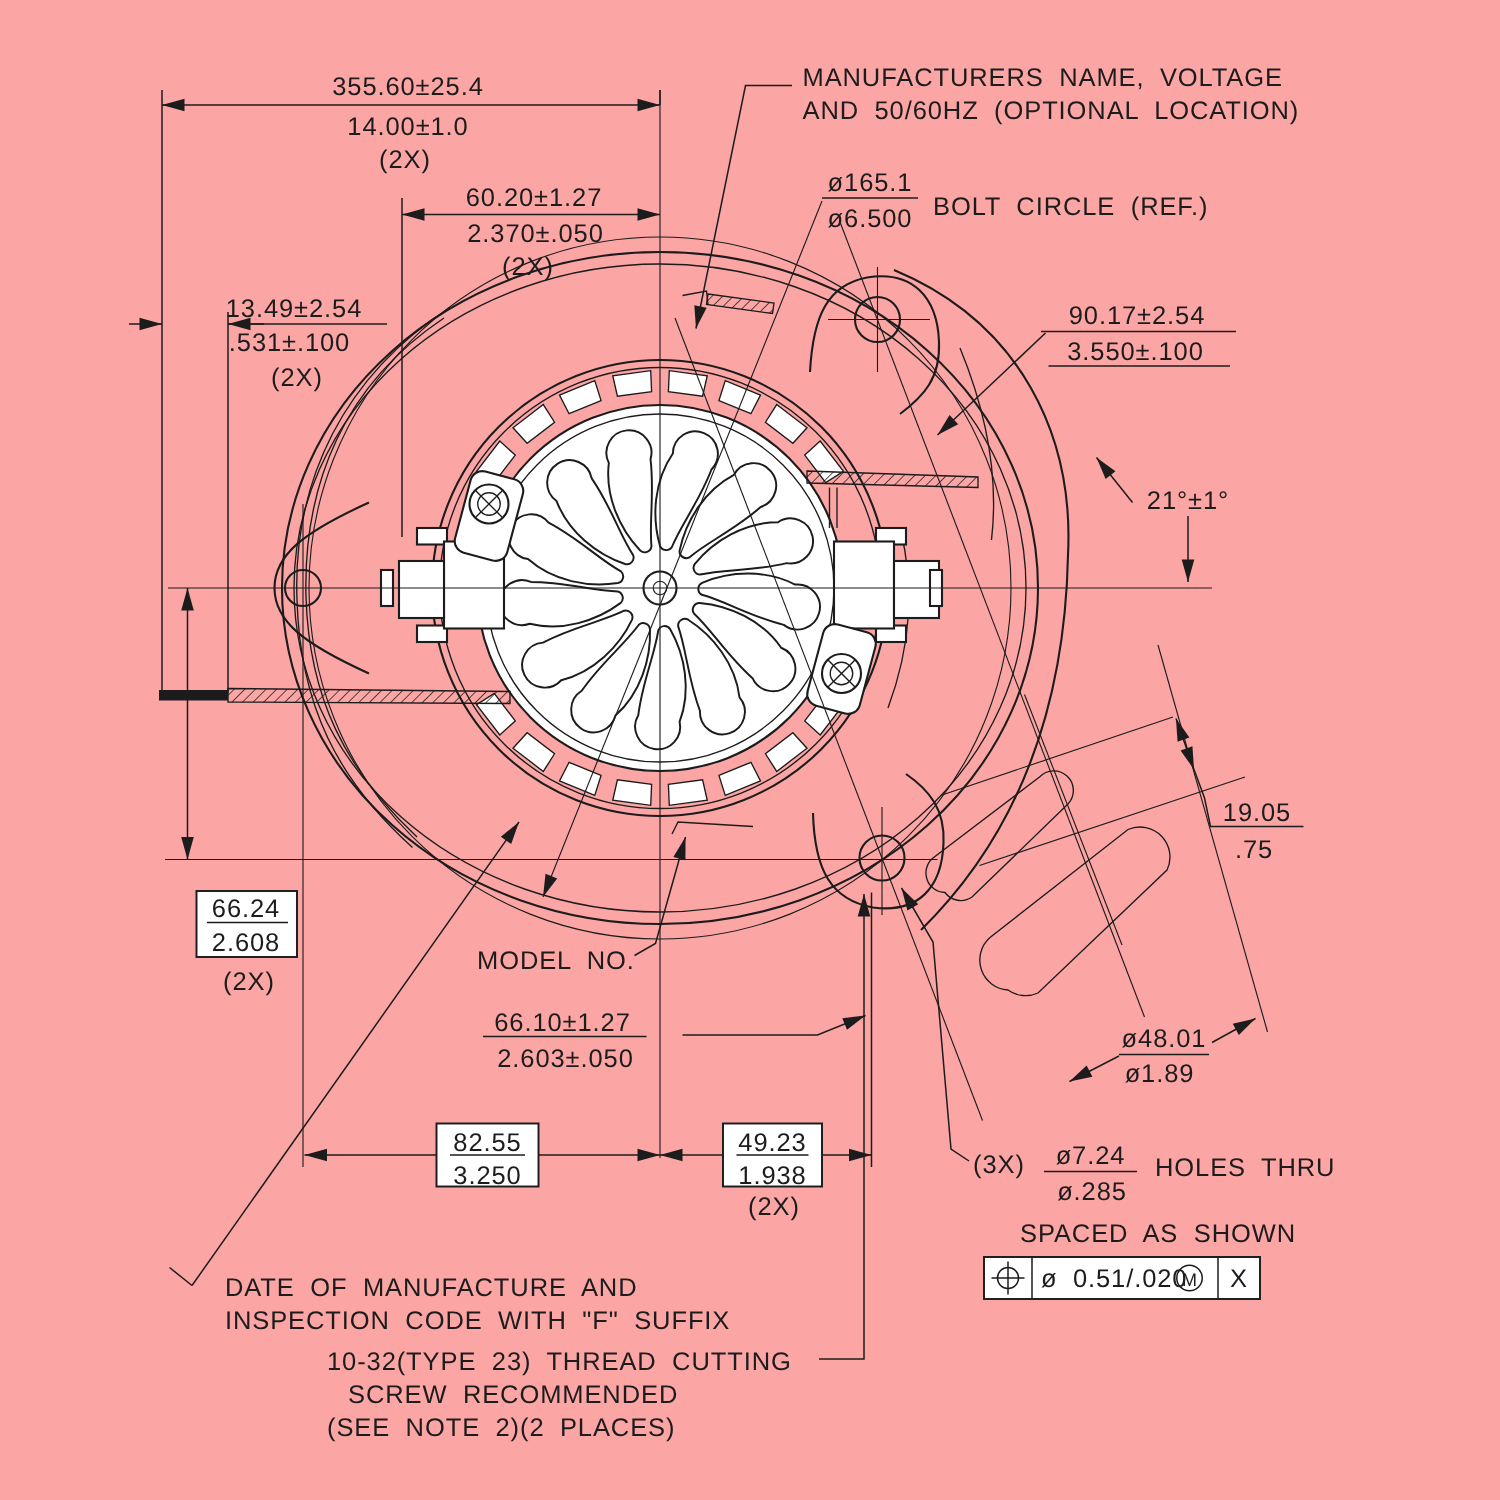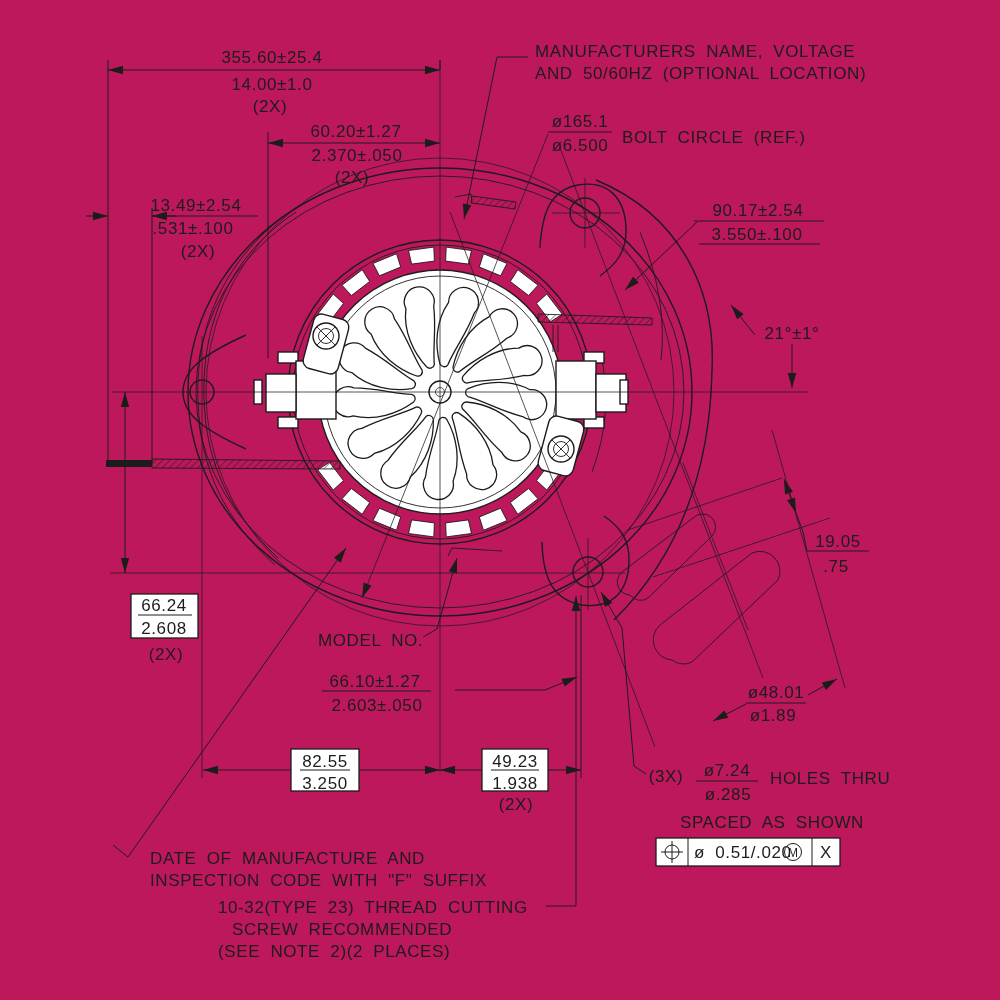--- a/index.html
+++ b/index.html
@@ -1,16 +1,16 @@
 <!DOCTYPE html>
 <html><head>
 <meta charset="utf-8">
 <style>
   html,body{margin:0;padding:0;background:#fff;}
-  .page{width:1000px;height:1000px;background:#be185d;position:relative;}
+  .page{width:1000px;height:1000px;background:#fca5a5;position:relative;}
   svg{display:block;}
   svg text{font-family:"Liberation Sans","DejaVu Sans",sans-serif;font-size:17px;fill:#1c1c1c;letter-spacing:0.6px;word-spacing:5px;}
   svg text.sm{font-size:12px;letter-spacing:0;}
   .obj{stroke:#1c1c1c;stroke-width:1.4;fill:none;}
   .objw{stroke:#1c1c1c;stroke-width:1.4;fill:#fff;}
   .thin{stroke:#1c1c1c;stroke-width:0.9;fill:none;}
   .hair{stroke:#1c1c1c;stroke-width:0.75;fill:none;}
   .dim{stroke:#1c1c1c;stroke-width:1;fill:none;}
   .boxw{stroke:#1c1c1c;stroke-width:1.3;fill:#fff;}
   .solidbar{fill:#1c1c1c;stroke:none;}

